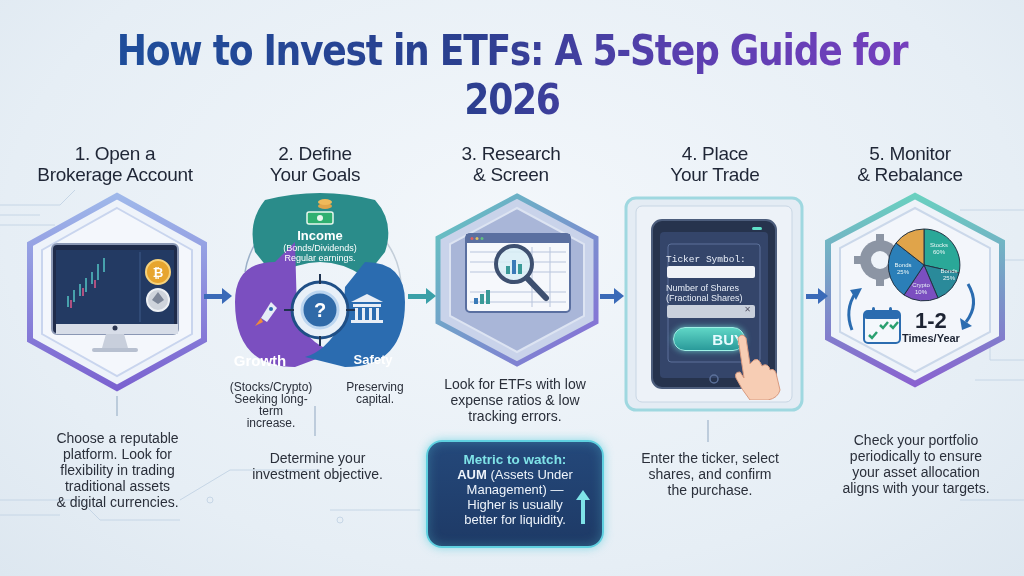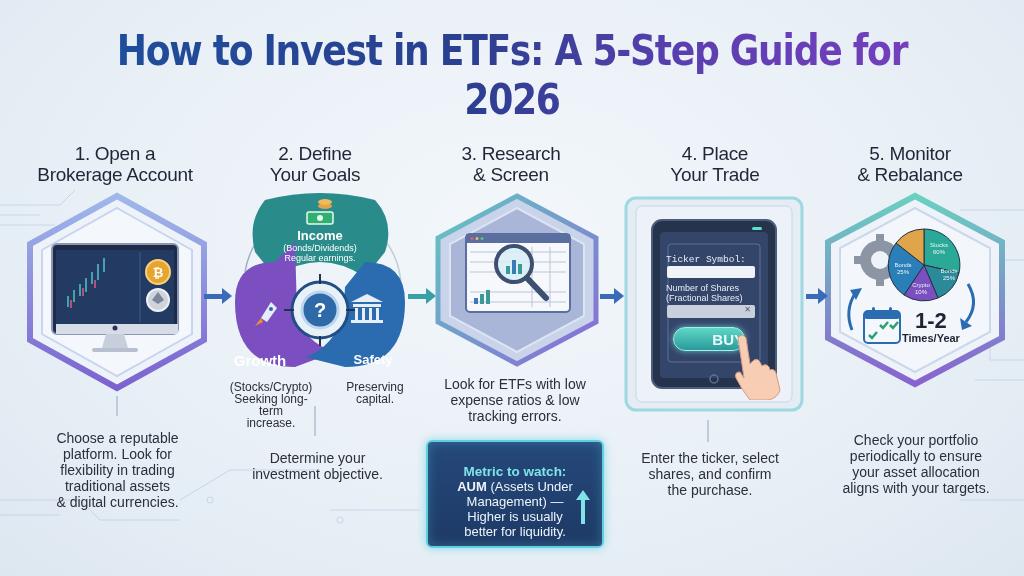--- a/index.html
+++ b/index.html
@@ -31,23 +31,23 @@
   .hex svg { width: 100%; height: 100%; }
   .desc {
     position: absolute; text-align: center; font-size: 14px; line-height: 16px; color: #2a2f3a;
   }
   .desc span { display: block; }
   .small-label { position: absolute; text-align: center; font-size: 12px; line-height: 12px; color: #2a2f3a; }
   .small-label span { display: block; }
   .metric-box {
     position: absolute; left: 426px; top: 440px; width: 178px; height: 108px;
     background: linear-gradient(180deg, #24487a 0%, #1e3a66 100%);
-    border: 2px solid #5fd0e0; border-radius: 6px;
+    border: 2px solid #5fd0e0; border-radius: 16px;
     box-shadow: 0 0 10px rgba(95,208,224,0.7), inset 0 0 12px rgba(95,208,224,0.3);
-    text-align: center; color: #eef4fb; font-size: 13px; line-height: 15px; padding-top: 22px;
+    text-align: center; color: #eef4fb; font-size: 13px; line-height: 15px; padding-top: 10px;
   }
   .metric-box .m-head { color: #7fe3e8; font-weight: bold; font-size: 13.5px; display: block; }
   .metric-box .m-line { display: block; }
   .metric-box b { font-weight: bold; }
   .metric-up { position: absolute; right: 12px; top: 48px; }
   .buy-btn {
     position: absolute; left: 673px; top: 327px; width: 72px; height: 24px; border-radius: 12px;
     background: linear-gradient(180deg, #5fd6c6, #2a9a9a);
     color: #e8fbff; font-weight: bold; font-size: 15px; text-align: right; line-height: 24px;
     border: 1px solid #9ff0e6; box-shadow: 0 0 6px rgba(120,240,230,0.7);

